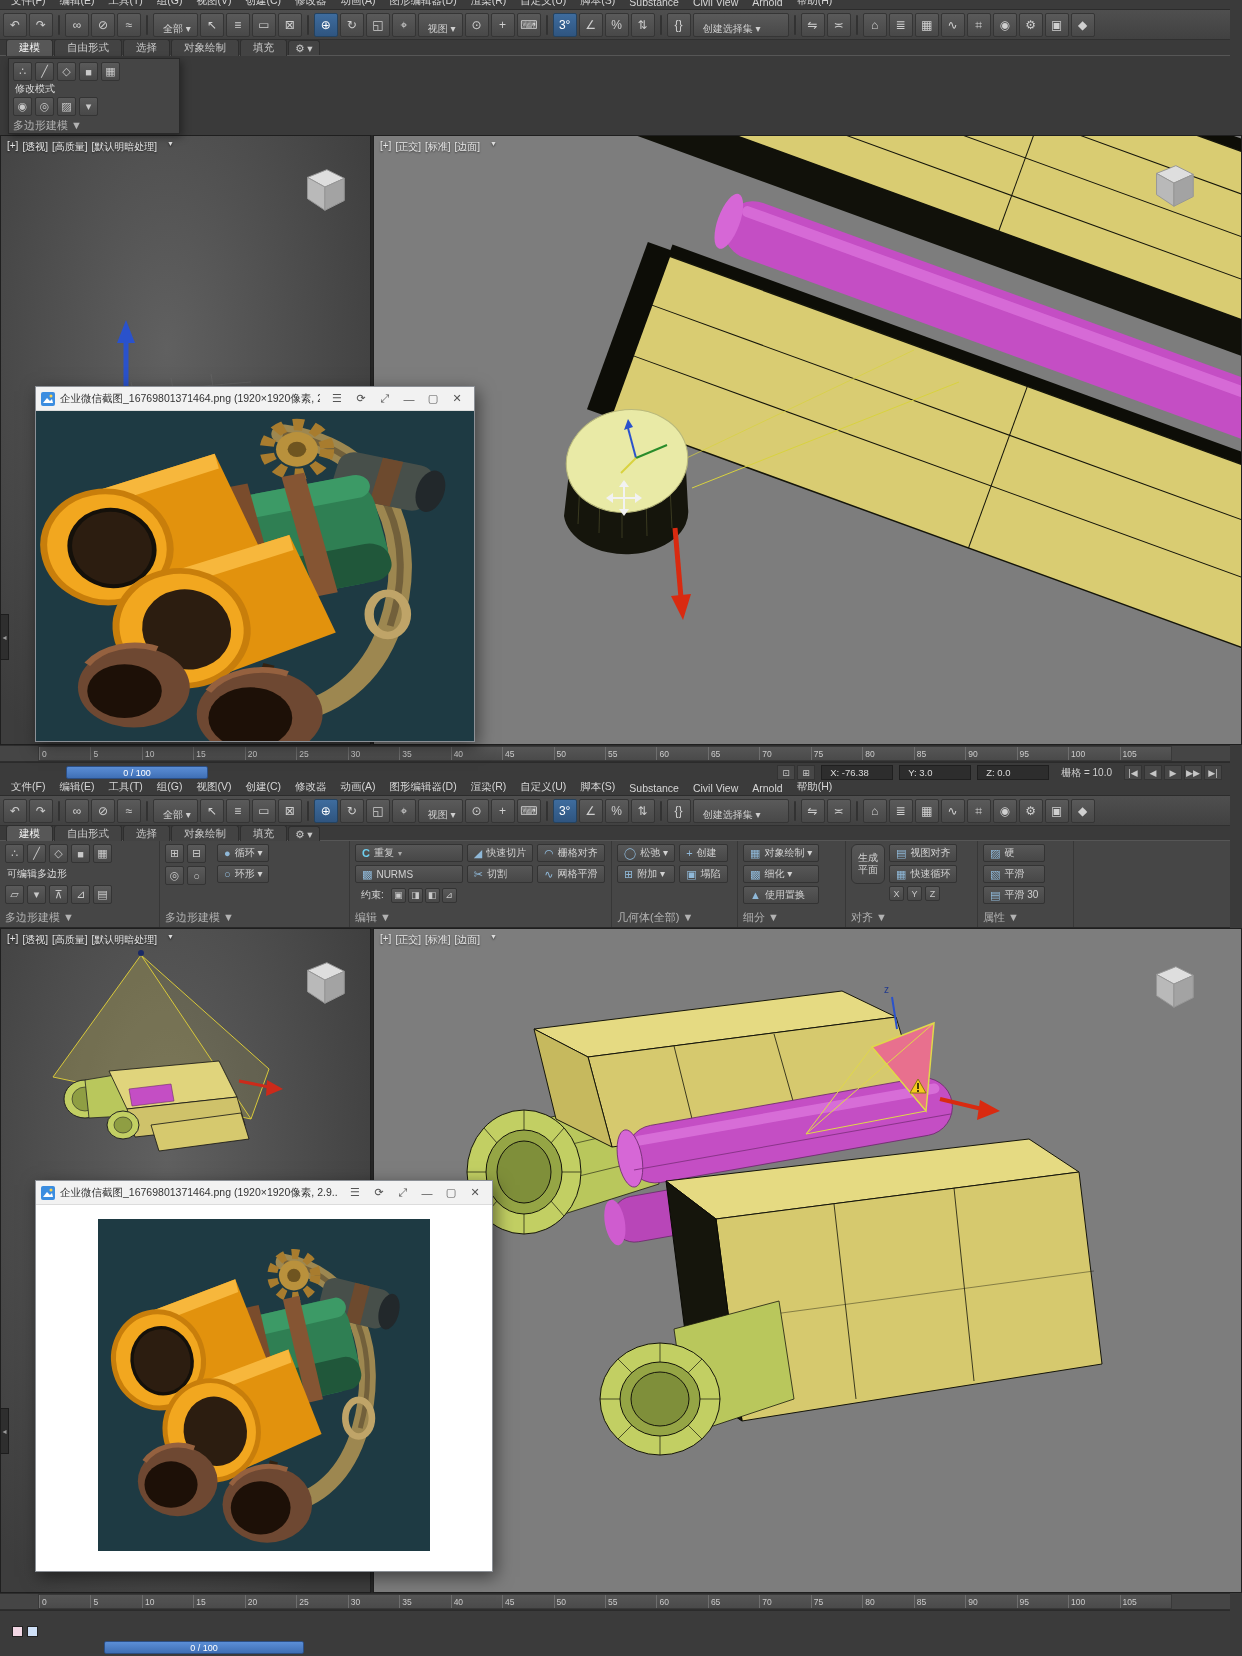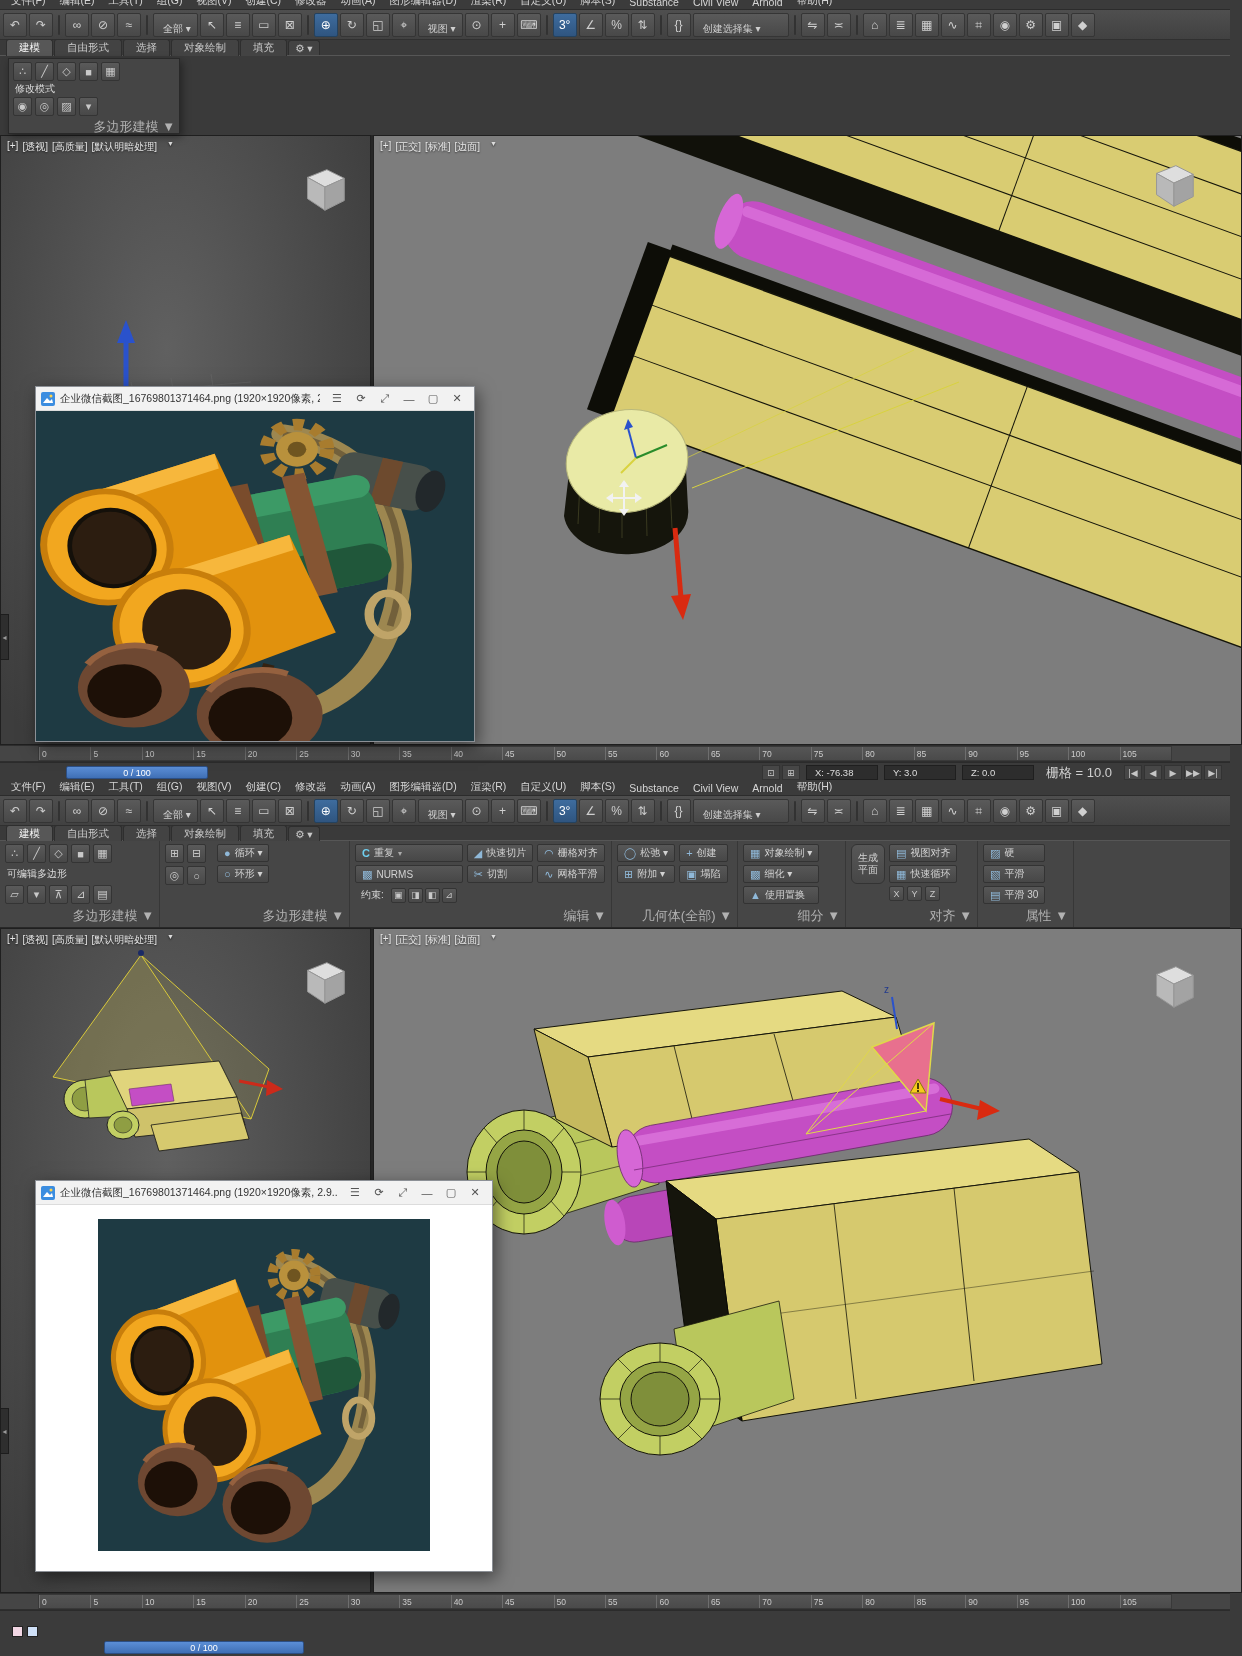--- a/index.html
+++ b/index.html
@@ -19,21 +19,21 @@
 .tbi.active{background:linear-gradient(#3e6c9e,#2f5580);border-color:#24425f;color:#fff;}
 
 .ribbon-tabs{display:flex;align-items:center;background:#3a3a3a;padding:0 6px;gap:1px;border-bottom:1px solid #565656;}
 .rtab{padding:1px 12px 1px;font-size:10.5px;color:#c8c8c8;background:#434343;border:1px solid #2e2e2e;border-bottom:none;border-radius:3px 3px 0 0;white-space:nowrap;}
 .rtab.active{background:#575757;color:#f2f2f2;}
 .rtab.mini{padding:1px 6px;}
 
 .ribbon{display:flex;background:#464646;border-bottom:1px solid #282828;align-items:stretch;overflow:hidden;}
 .rpanel{display:flex;flex-direction:column;border-right:1px solid #373737;padding:3px 5px 0;flex:none;}
 .rbody{flex:1;display:flex;gap:4px;align-items:flex-start;}
-.rfoot{text-align:right;font-size:13px;color:#b2b2b2;padding:2px 0 2px;white-space:nowrap;}
+.rfoot{text-align:left;font-size:11px;color:#b2b2b2;padding:2px 0 2px;white-space:nowrap;}
 .rcol{display:flex;flex-direction:column;gap:3px;}
 .rrow{display:flex;gap:3px;}
 .rbtn{display:inline-flex;align-items:center;gap:4px;background:linear-gradient(#575757,#474747);border:1px solid #333;border-radius:2px;color:#d2d2d2;font-size:10px;padding:1px 6px;height:18px;white-space:nowrap;}
 .rbtn.flat{background:none;border:none;}
 .rbtn .ic{font-size:11px;color:#8fb8d8;}
 .rbtn .ic.c{color:#6fd0f0;font-weight:bold;}
 .rbtn .car{font-size:8px;color:#aaa;}
 .rico{width:19px;height:19px;display:inline-flex;align-items:center;justify-content:center;background:linear-gradient(#5a5a5a,#484848);border:1px solid #343434;border-radius:2px;color:#c9c9c9;font-size:11px;flex:none;}
 .rico.sm{width:15px;height:15px;font-size:9px;}
 .plabel{font-size:10px;color:#ddd;padding:1px 2px;white-space:nowrap;}
@@ -62,21 +62,21 @@
 .timeline{background:#454545;border-top:1px solid #2e2e2e;border-bottom:1px solid #2e2e2e;display:flex;align-items:stretch;padding:0 58px 0 38px;}
 .ruler{flex:1;display:flex;background:linear-gradient(#565656,#4a4a4a);border:1px solid #393939;}
 .tick{flex:1;font-size:8.5px;color:#cccccc;border-left:1px solid #6e6e6e;padding:2px 0 0 2px;overflow:hidden;}
 
 .statusbar{background:#3b3b3b;border-top:1px solid #2b2b2b;display:flex;align-items:center;gap:6px;padding:0 8px;}
 .tslider{min-width:142px;height:13px;background:linear-gradient(#5b8ed6,#3f6fb5);border:1px solid #2c4f85;border-radius:2px;color:#fff;font-size:9px;display:flex;align-items:center;justify-content:center;flex:none;}
 .sspacer{flex:1;}
 .sic{width:18px;height:15px;display:inline-flex;align-items:center;justify-content:center;background:#474747;border:1px solid #333;color:#c6c6c6;font-size:9px;flex:none;}
 .sicons{display:inline-flex;gap:2px;}
 .sfield{background:#2d2d2d;border:1px solid #1f1f1f;color:#ddd;font-size:9.5px;padding:1px 8px;min-width:72px;white-space:nowrap;}
-.sgrid{color:#cfcfcf;font-size:13px;white-space:nowrap;margin:0 6px;}
+.sgrid{color:#cfcfcf;font-size:10px;white-space:nowrap;margin:0 6px;}
 .mini-sq{width:11px;height:11px;border:1px solid #222;flex:none;}
 .mini-sq.pink{background:#f2d7e4;}
 .mini-sq.blue{background:#cfe0f8;}
 .bs-rows{display:flex;flex-direction:column;justify-content:flex-end;width:100%;height:100%;}
 .bs-row{display:flex;align-items:center;gap:4px;padding:2px 4px;}
 </style>
 </head>
 <body>
 
 <svg width="0" height="0" style="position:absolute">

